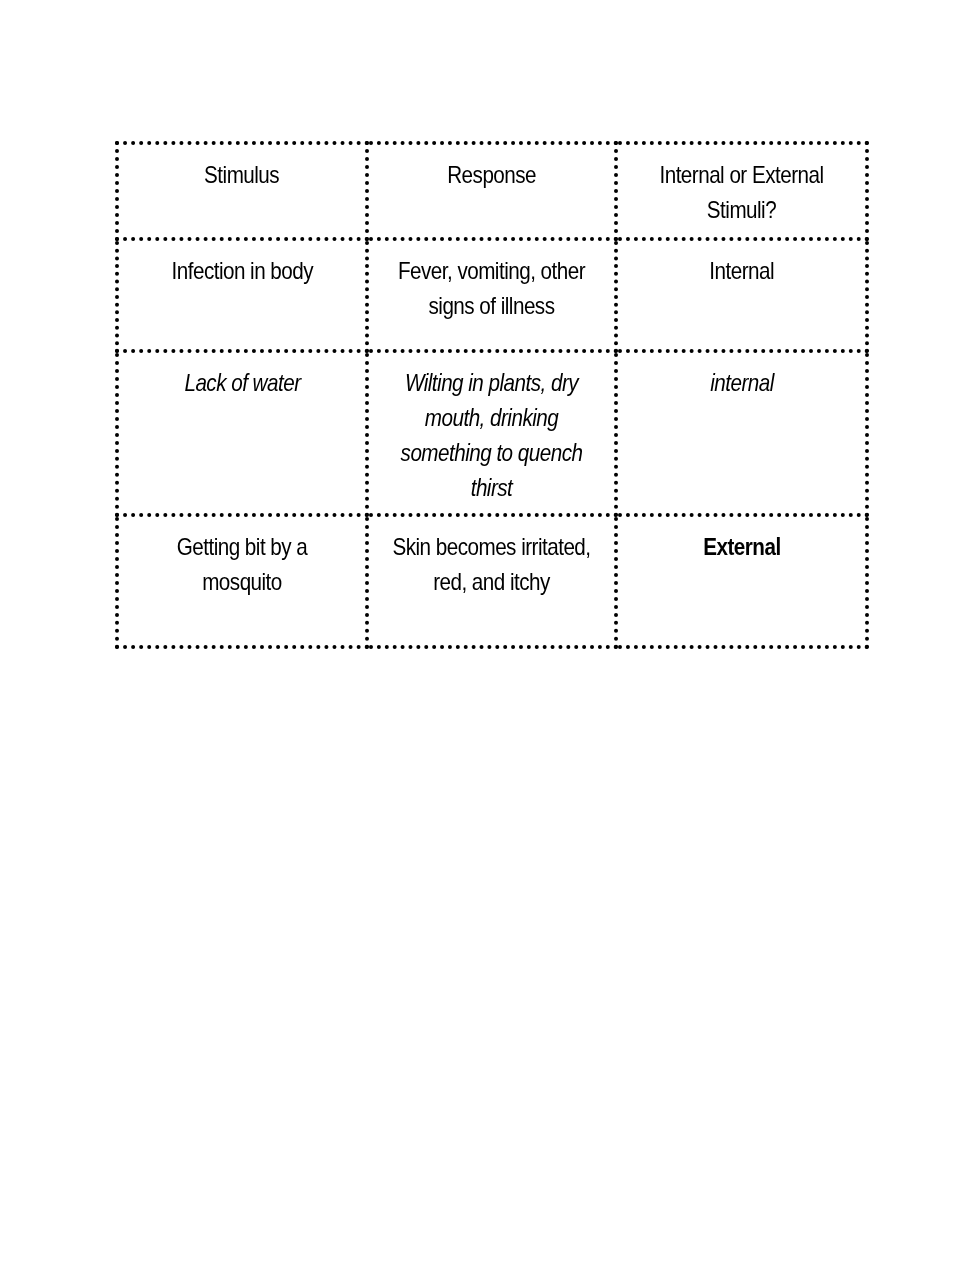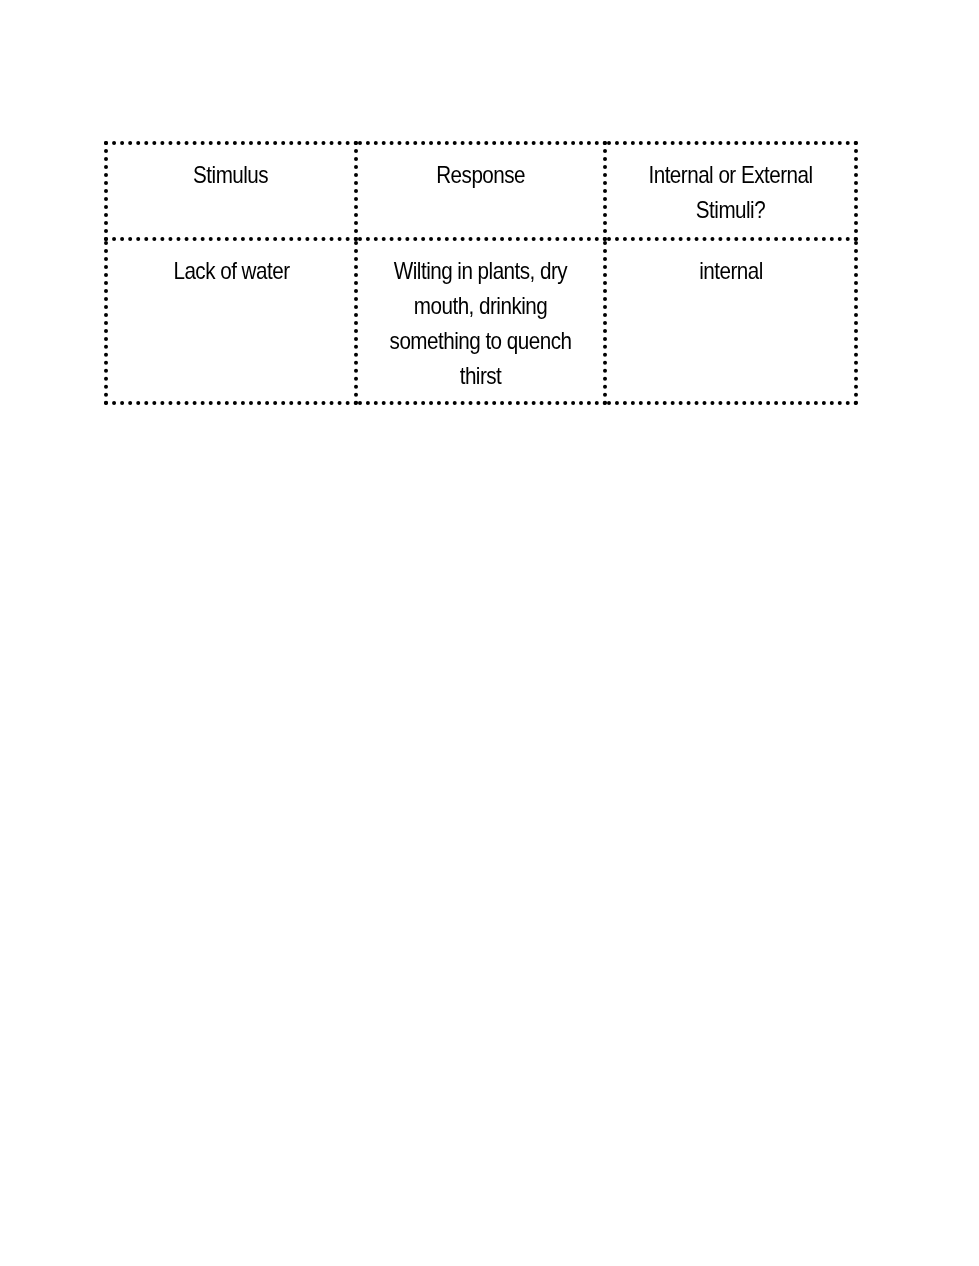--- a/index.html
+++ b/index.html
@@ -10,21 +10,21 @@
     body {
       width: 979px;
       height: 1266px;
       position: relative;
       overflow: hidden;
       font-family: "Liberation Sans Narrow", "Liberation Sans", sans-serif;
       color: #000;
     }
     .sheet {
       position: absolute;
-      left: 104px;
+      left: 115px;
       top: 141px;
       width: 750px;
     }
     table.stim {
       border-collapse: collapse;
       width: 750px;
       table-layout: fixed;
     }
     table.stim td {
       border: 4px dotted #000;
@@ -44,41 +44,51 @@
     .bold .txt {
       font-weight: bold;
     }
     col.c1 { width: 250px; }
     col.c2 { width: 249px; }
     col.c3 { width: 251px; }
     tr.r-header td { height: 72px; }
     tr.r1 td { height: 88px; }
     tr.r2 td { height: 88px; }
     tr.r3 td { height: 84px; }
-    tr.r4 td { height: 140px; }
+    tr.r4 td { height: 140px; font-style: italic; }
     tr.r5 td { height: 140px; }
     tr.r6 td { height: 80px; }
     tr.r7 td { height: 108px; }
   </style>
 </head>
 <body>
 
 <div class="sheet">
   <table class="stim">
     <colgroup>
       <col class="c1">
         <col class="c2">
         <col class="c3">
     </colgroup>
     <tbody>
         <tr class="r-header">
       <td><span class="txt">Stimulus</span></td>
       <td><span class="txt">Response</span></td>
       <td><span class="txt">Internal or External Stimuli?</span></td>
     </tr>
+    <tr class="r1">
+      <td><span class="txt">Infection in body</span></td>
+      <td><span class="txt">Fever, vomiting, other signs of illness</span></td>
+      <td><span class="txt">Internal</span></td>
+    </tr>
     <tr class="r4">
       <td><span class="txt">Lack of water</span></td>
       <td><span class="txt">Wilting in plants, dry mouth, drinking something to quench thirst</span></td>
       <td><span class="txt">internal</span></td>
+    </tr>
+    <tr class="r7">
+      <td><span class="txt">Getting bit by a mosquito</span></td>
+      <td><span class="txt">Skin becomes irritated, red, and itchy</span></td>
+      <td class="bold"><span class="txt">External</span></td>
     </tr>
   </tbody>
     </table>
 </div>
 
 </body></html>

